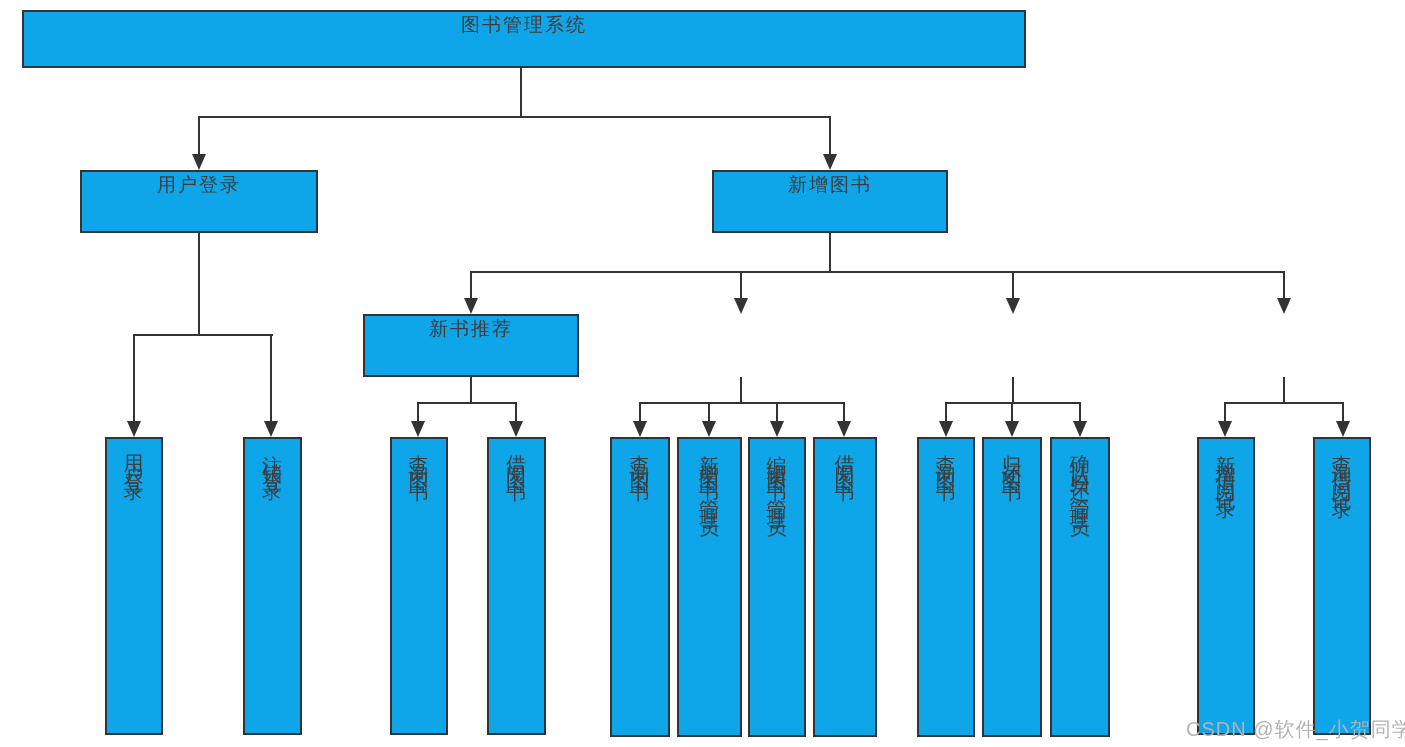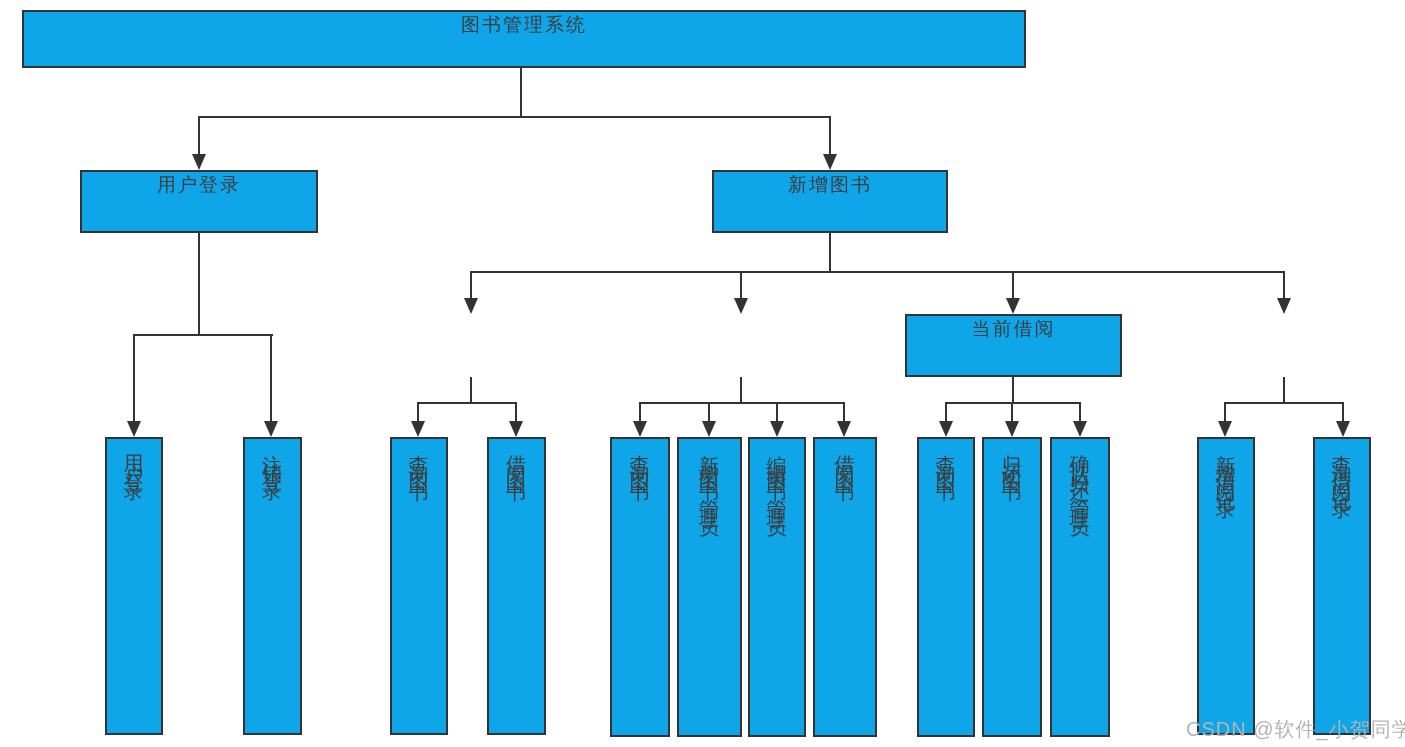--- a/index.html
+++ b/index.html
@@ -51,22 +51,22 @@
   <div class="hl" style="left:470px;top:271px;width:815px"></div>
   <div class="vl" style="left:470px;top:271px;height:27px"></div>
   <div class="ar" style="left:464px;top:298px"></div>
   <div class="vl" style="left:740px;top:271px;height:27px"></div>
   <div class="ar" style="left:734px;top:298px"></div>
   <div class="vl" style="left:1012px;top:271px;height:27px"></div>
   <div class="ar" style="left:1006px;top:298px"></div>
   <div class="vl" style="left:1283px;top:271px;height:27px"></div>
   <div class="ar" style="left:1277px;top:298px"></div>
 
-  <div class="box" style="left:905px;top:314px;width:217px;height:63px">
-    <span class="hlabel">当前借阅</span>
+  <div class="box" style="left:363px;top:314px;width:216px;height:63px">
+    <span class="hlabel">新书推荐</span>
   </div>
 
   <div class="vl" style="left:470px;top:377px;height:27px"></div>
   <div class="hl" style="left:417px;top:402px;width:100px"></div>
   <div class="vl" style="left:417px;top:402px;height:19px"></div>
   <div class="ar" style="left:411px;top:421px"></div>
   <div class="vl" style="left:515px;top:402px;height:19px"></div>
   <div class="ar" style="left:509px;top:421px"></div>
 
   <div class="vl" style="left:740px;top:377px;height:27px"></div>

